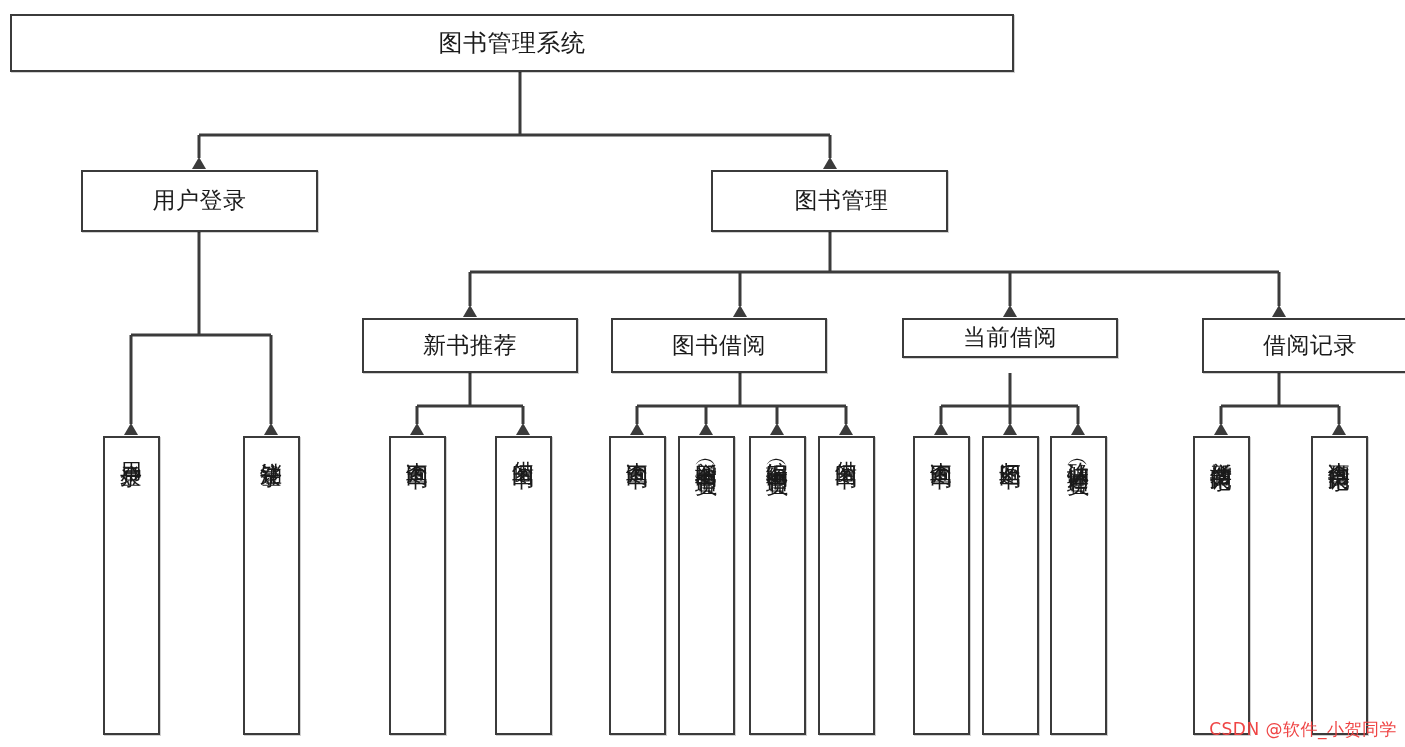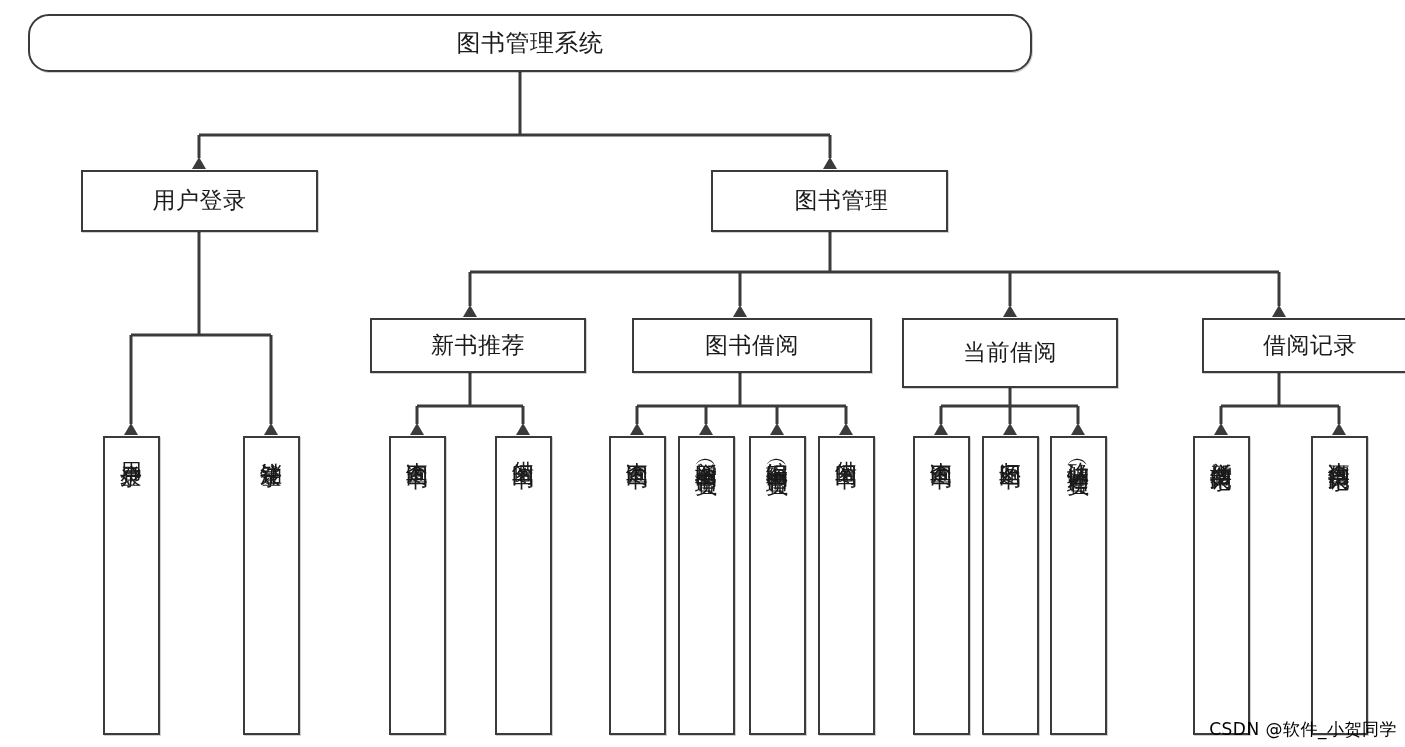--- a/index.html
+++ b/index.html
@@ -62,21 +62,21 @@
     font-size: 22px;
     line-height: 1.05;
     letter-spacing: 2px;
     white-space: nowrap;
   }
   .watermark {
     position: absolute;
     right: 8px;
     bottom: 6px;
     font-size: 17px;
-    color: #000000;
+    color: #ef4444;
     letter-spacing: 0.5px;
     white-space: nowrap;
     font-family: "DejaVu Sans", "Liberation Sans", sans-serif;
   }
 </style>
 </head>
 <body>
 
 <div id="canvas">
 
@@ -123,38 +123,38 @@
       <path d="M 1010 406 L 1010 424" marker-end="url(#arrow)"></path>
       <path d="M 1078 406 L 1078 424" marker-end="url(#arrow)"></path>
 
       <path d="M 1279 373 L 1279 406"></path>
       <path d="M 1221 406 L 1339 406"></path>
       <path d="M 1221 406 L 1221 424" marker-end="url(#arrow)"></path>
       <path d="M 1339 406 L 1339 424" marker-end="url(#arrow)"></path>
     </g>
   </svg>
 
-  <div class="node h root" style="left:28px; top:14px; width:1004px; height:58px;border-radius:21px;">
+  <div class="node h root" style="left:10px; top:14px; width:1004px; height:58px;">
     <span class="label">图书管理系统</span>
   </div>
 
   <div class="node h" style="left:81px; top:170px; width:237px; height:62px;">
     <span class="label">用户登录</span>
   </div>
   <div class="node h" style="left:711px; top:170px; width:237px; height:62px;padding-left:24px;">
     <span class="label">图书管理</span>
   </div>
 
-  <div class="node h" style="left:362px; top:318px; width:216px; height:55px;margin-left:8px;">
+  <div class="node h" style="left:362px; top:318px; width:216px; height:55px;">
     <span class="label">新书推荐</span>
   </div>
-  <div class="node h" style="left:632px; top:318px; width:240px; height:55px;">
+  <div class="node h" style="left:611px; top:318px; width:216px; height:55px;">
     <span class="label">图书借阅</span>
   </div>
-  <div class="node h" style="left:902px; top:318px; width:216px; height:70px;">
+  <div class="node h" style="left:902px; top:318px; width:216px; height:40px;">
     <span class="label">当前借阅</span>
   </div>
   <div class="node h" style="left:1171px; top:318px; width:216px; height:55px;margin-left:31px;">
     <span class="label">借阅记录</span>
   </div>
 
   <div class="node v" style="left:103px; top:436px; width:57px; height:299px;">
     <span class="label">用户登录</span>
   </div>
   <div class="node v" style="left:243px; top:436px; width:57px; height:299px;">

